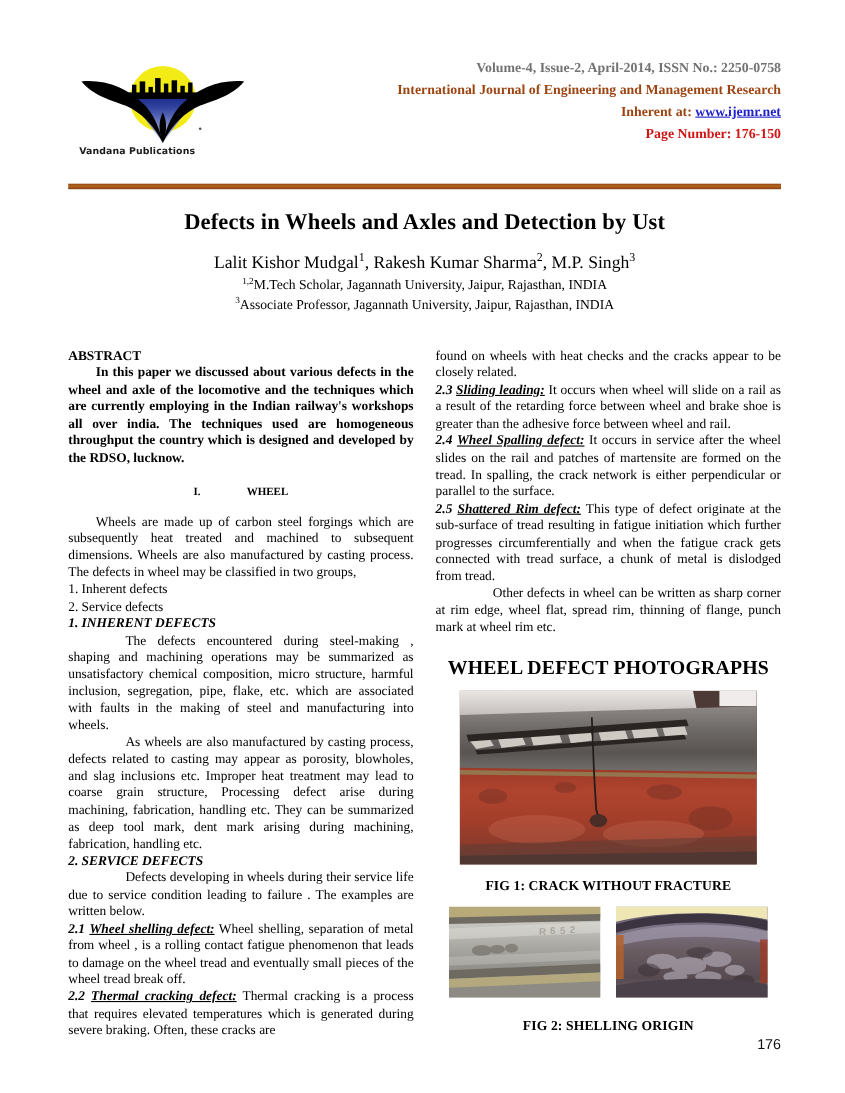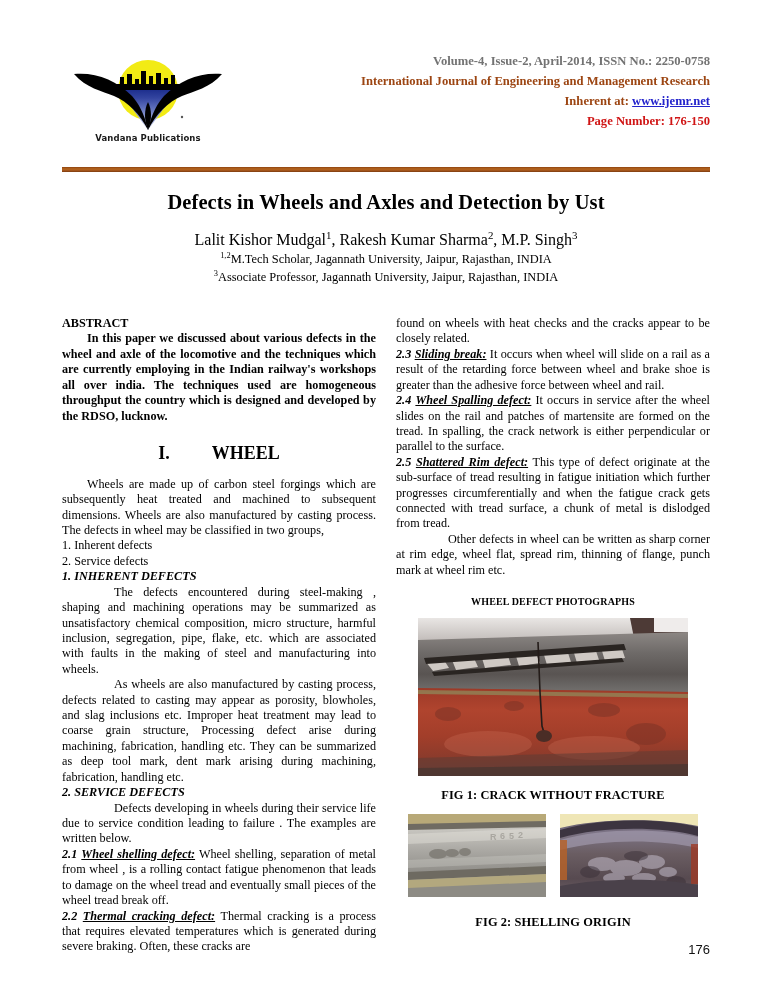--- a/index.html
+++ b/index.html
@@ -42,21 +42,21 @@
     position: absolute;
     left: 0; top: 0;
     width: 152px;
     height: 78px;
   }
   .logo-caption {
     position: absolute;
     left: 0;
     top: 77px;
     width: 152px;
-    text-align: center;
+    text-align: left;
     font-family: "DejaVu Sans", sans-serif;
     font-size: 8.5px;
     font-weight: bold;
     color: #1a1a1a;
     letter-spacing: 0.1px;
   }
   .hdr-lines {
     position: absolute;
     right: 0;
     top: 0;
@@ -145,32 +145,32 @@
     font-style: italic;
     text-decoration: underline;
   }
   .numlabel {
     font-weight: bold;
     font-style: italic;
   }
   .roman-head {
     text-align: center;
     font-weight: bold;
-    font-size: 18px;
+    font-size: 10px;
     margin: 0;
   }
   .roman-head .num { margin-right: 42px; }
   .spacer-lg { height: 18px; }
   .spacer-md { height: 12px; }
 
   
   .fig-head {
     text-align: center;
     font-weight: bold;
-    font-size: 10px;
+    font-size: 18px;
     letter-spacing: 0.15px;
   }
   .fig-cap {
     text-align: center;
     font-weight: bold;
     font-size: 12.4px;
     letter-spacing: 0.1px;
   }
   .photo1 {
     position: relative;
@@ -293,21 +293,21 @@
 
     <p class="para noindent"><span class="numlabel">2.1</span> <span class="deflabel">Wheel shelling defect:</span> <span>Wheel shelling, separation of metal from wheel , is a rolling contact fatigue phenomenon that leads to damage on the wheel tread and eventually small pieces of the wheel tread break off.</span></p>
 
     <p class="para noindent"><span class="numlabel">2.2</span> <span class="deflabel">Thermal cracking defect:</span> <span>Thermal cracking is a process that requires elevated temperatures which is generated during severe braking. Often, these cracks are</span></p>
   </div>
 
   <div class="col col-right">
 
     <p class="para noindent">found on wheels with heat checks and the cracks appear to be closely related.</p>
 
-    <p class="para noindent"><span class="numlabel">2.3</span> <span class="deflabel">Sliding break:</span> <span>It occurs when wheel will slide on a rail as a result of the retarding force between wheel and brake shoe is greater than the adhesive force between wheel and rail.</span></p>
+    <p class="para noindent"><span class="numlabel">2.3</span> <span class="deflabel">Sliding leading:</span> <span>It occurs when wheel will slide on a rail as a result of the retarding force between wheel and brake shoe is greater than the adhesive force between wheel and rail.</span></p>
 
     <p class="para noindent"><span class="numlabel">2.4</span> <span class="deflabel">Wheel Spalling defect:</span> <span>It occurs in service after the wheel slides on the rail and patches of martensite are formed on the tread. In spalling, the crack network is either perpendicular or parallel to the surface.</span></p>
 
     <p class="para noindent"><span class="numlabel">2.5</span> <span class="deflabel">Shattered Rim defect:</span> <span>This type of defect originate at the sub-surface of tread resulting in fatigue initiation which further progresses circumferentially and when the fatigue crack gets connected with tread surface, a chunk of metal is dislodged from tread.</span></p>
 
     <p class="para indent-lg">Other defects in wheel can be written as sharp corner at rim edge, wheel flat, spread rim, thinning of flange, punch mark at wheel rim etc.</p>
 
     <div class="spacer-lg"></div>
     <div class="fig-head">WHEEL DEFECT PHOTOGRAPHS</div>
 

